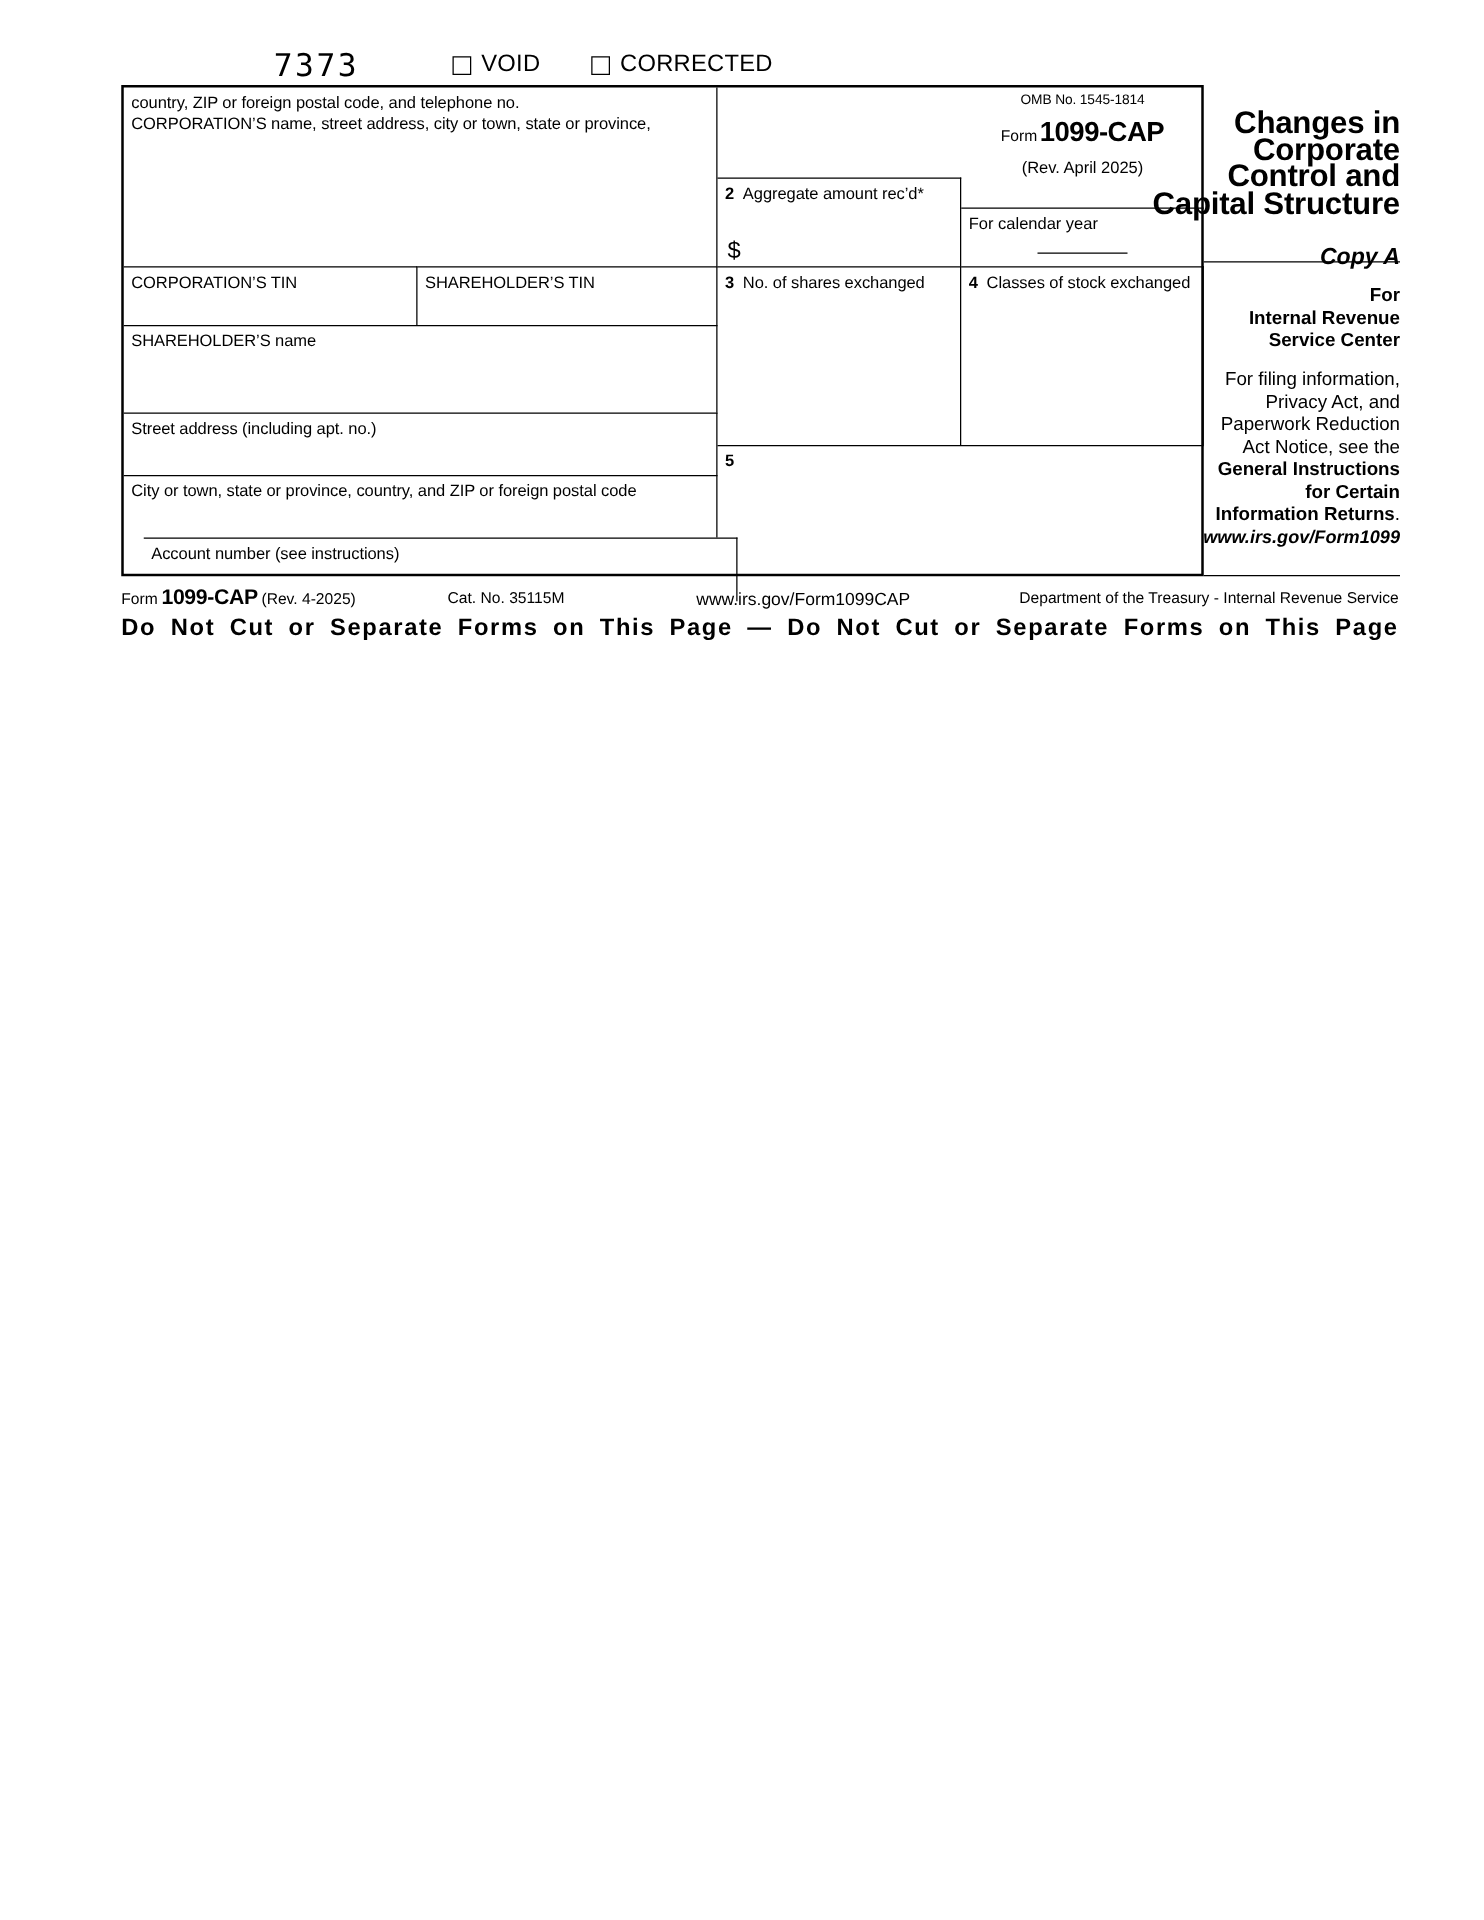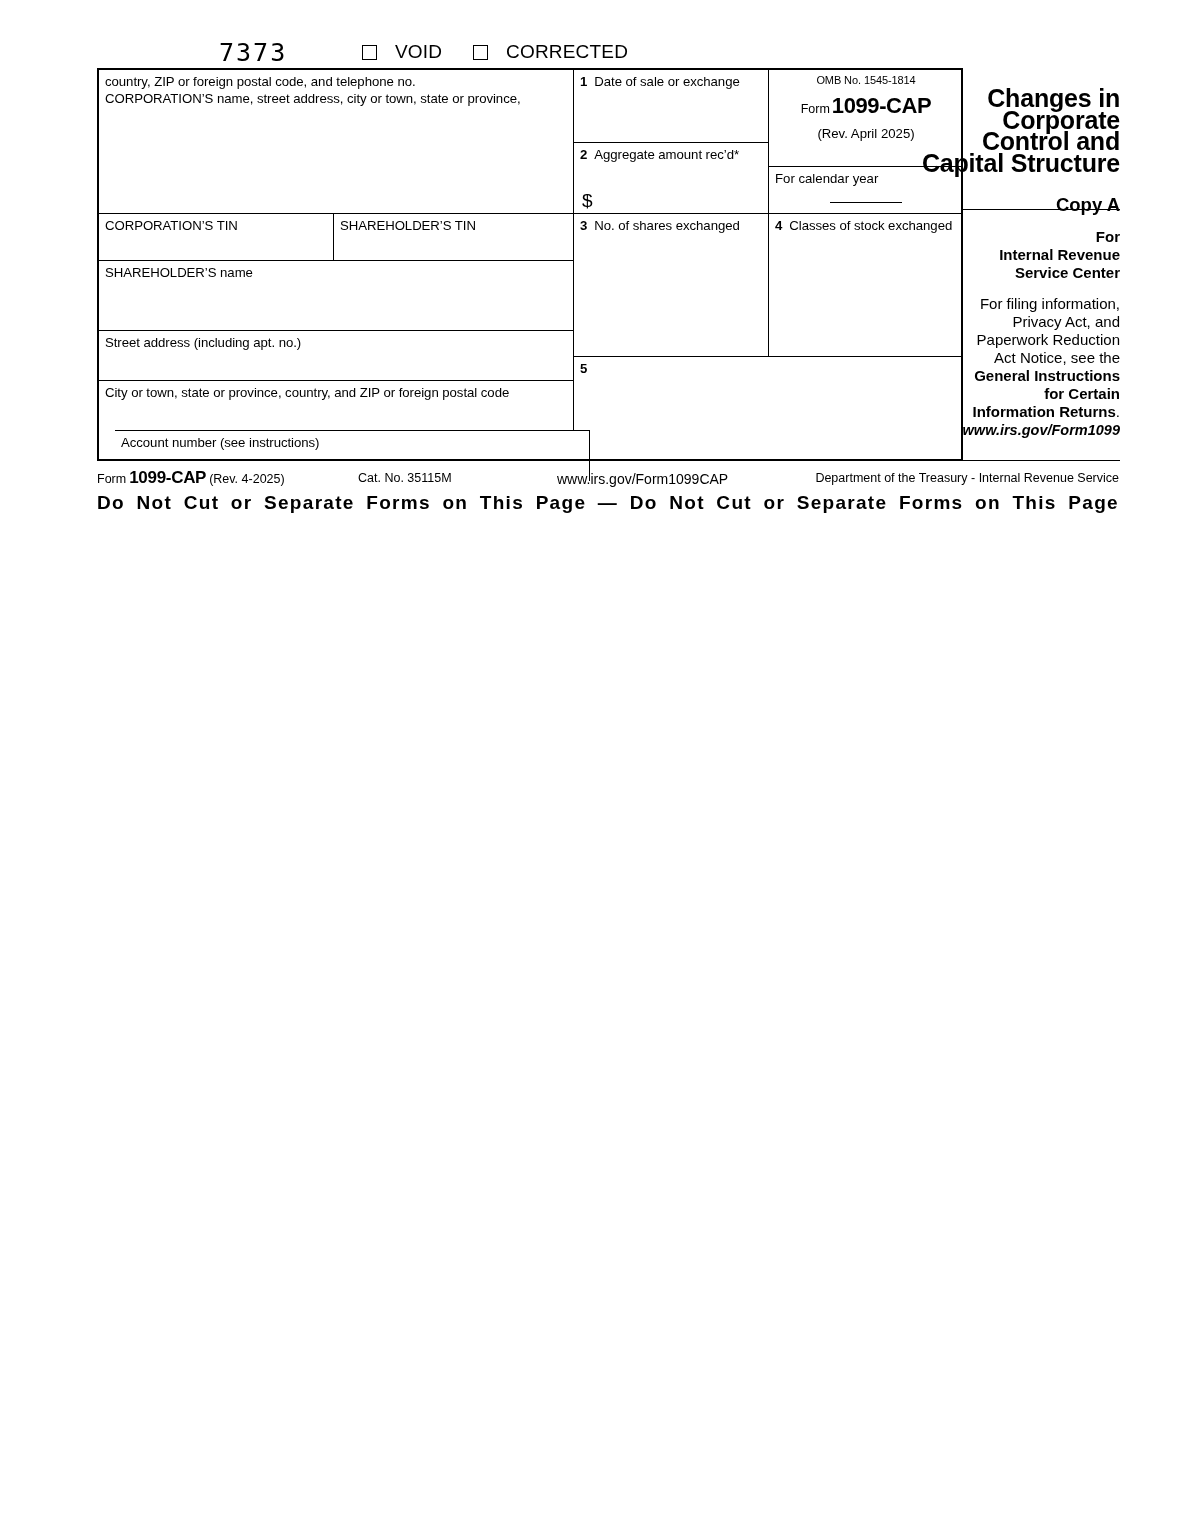--- a/index.html
+++ b/index.html
@@ -37,21 +37,21 @@
     top: -2px;
     font-family: "DejaVu Sans Mono", monospace;
     font-size: 25px;
     letter-spacing: 2px;
     font-weight: 400;
   }
   .cbgroup {
     position: absolute;
     display: flex;
     align-items: center;
-    gap: 18px;
+    gap: 8px;
   }
   .cbgroup.void { left: 265px; top: 1px; }
   .cbgroup.corrected { left: 376px; top: 1px; }
   .checkbox {
     width: 15px;
     height: 15px;
     border: 1.6px solid #000;
     background: #fff;
     box-sizing: border-box;
   }
@@ -146,20 +146,21 @@
     font-size: 25px;
     font-weight: bold;
     line-height: 21.5px;
     letter-spacing: -0.2px;
     margin-top: 20px;
   }
   .copy-a {
     font-size: 18.5px;
     font-weight: bold;
     margin-top: 20px;
+    font-style: italic;
   }
   .panel-for {
     font-size: 15px;
     font-weight: bold;
     line-height: 18px;
     margin-top: 12px;
   }
   .panel-note {
     font-size: 15px;
     line-height: 18px;
@@ -286,25 +287,20 @@
     </div>
 
     <div class="cell bt br" style="left:0; top:310px; width:475px; height:50px;">
       <div class="lbl">City or town, state or province, country, and ZIP or foreign postal code</div>
     </div>
 
     <div class="cell bt br" style="left:16px; top:360px; width:475px; height:51px;">
       <div class="lbl">Account number (see instructions)</div>
     </div>
 
-    <div class="cell br" style="left:475px; top:0; width:195px; height:72px;">
-      <div class="lbl">
-        <span class="boxno">1</span><span>Date of sale or exchange</span>
-      </div>
-    </div>
 
     <div class="cell bt br" style="left:475px; top:72px; width:195px; height:71px;">
       <div class="lbl">
         <span class="boxno">2</span><span>Aggregate amount rec’d*</span>
       </div>
       <div class="dollar">$</div>
     </div>
 
     <div class="cell bt br" style="left:475px; top:143px; width:195px; height:143px;">
       <div class="lbl">

